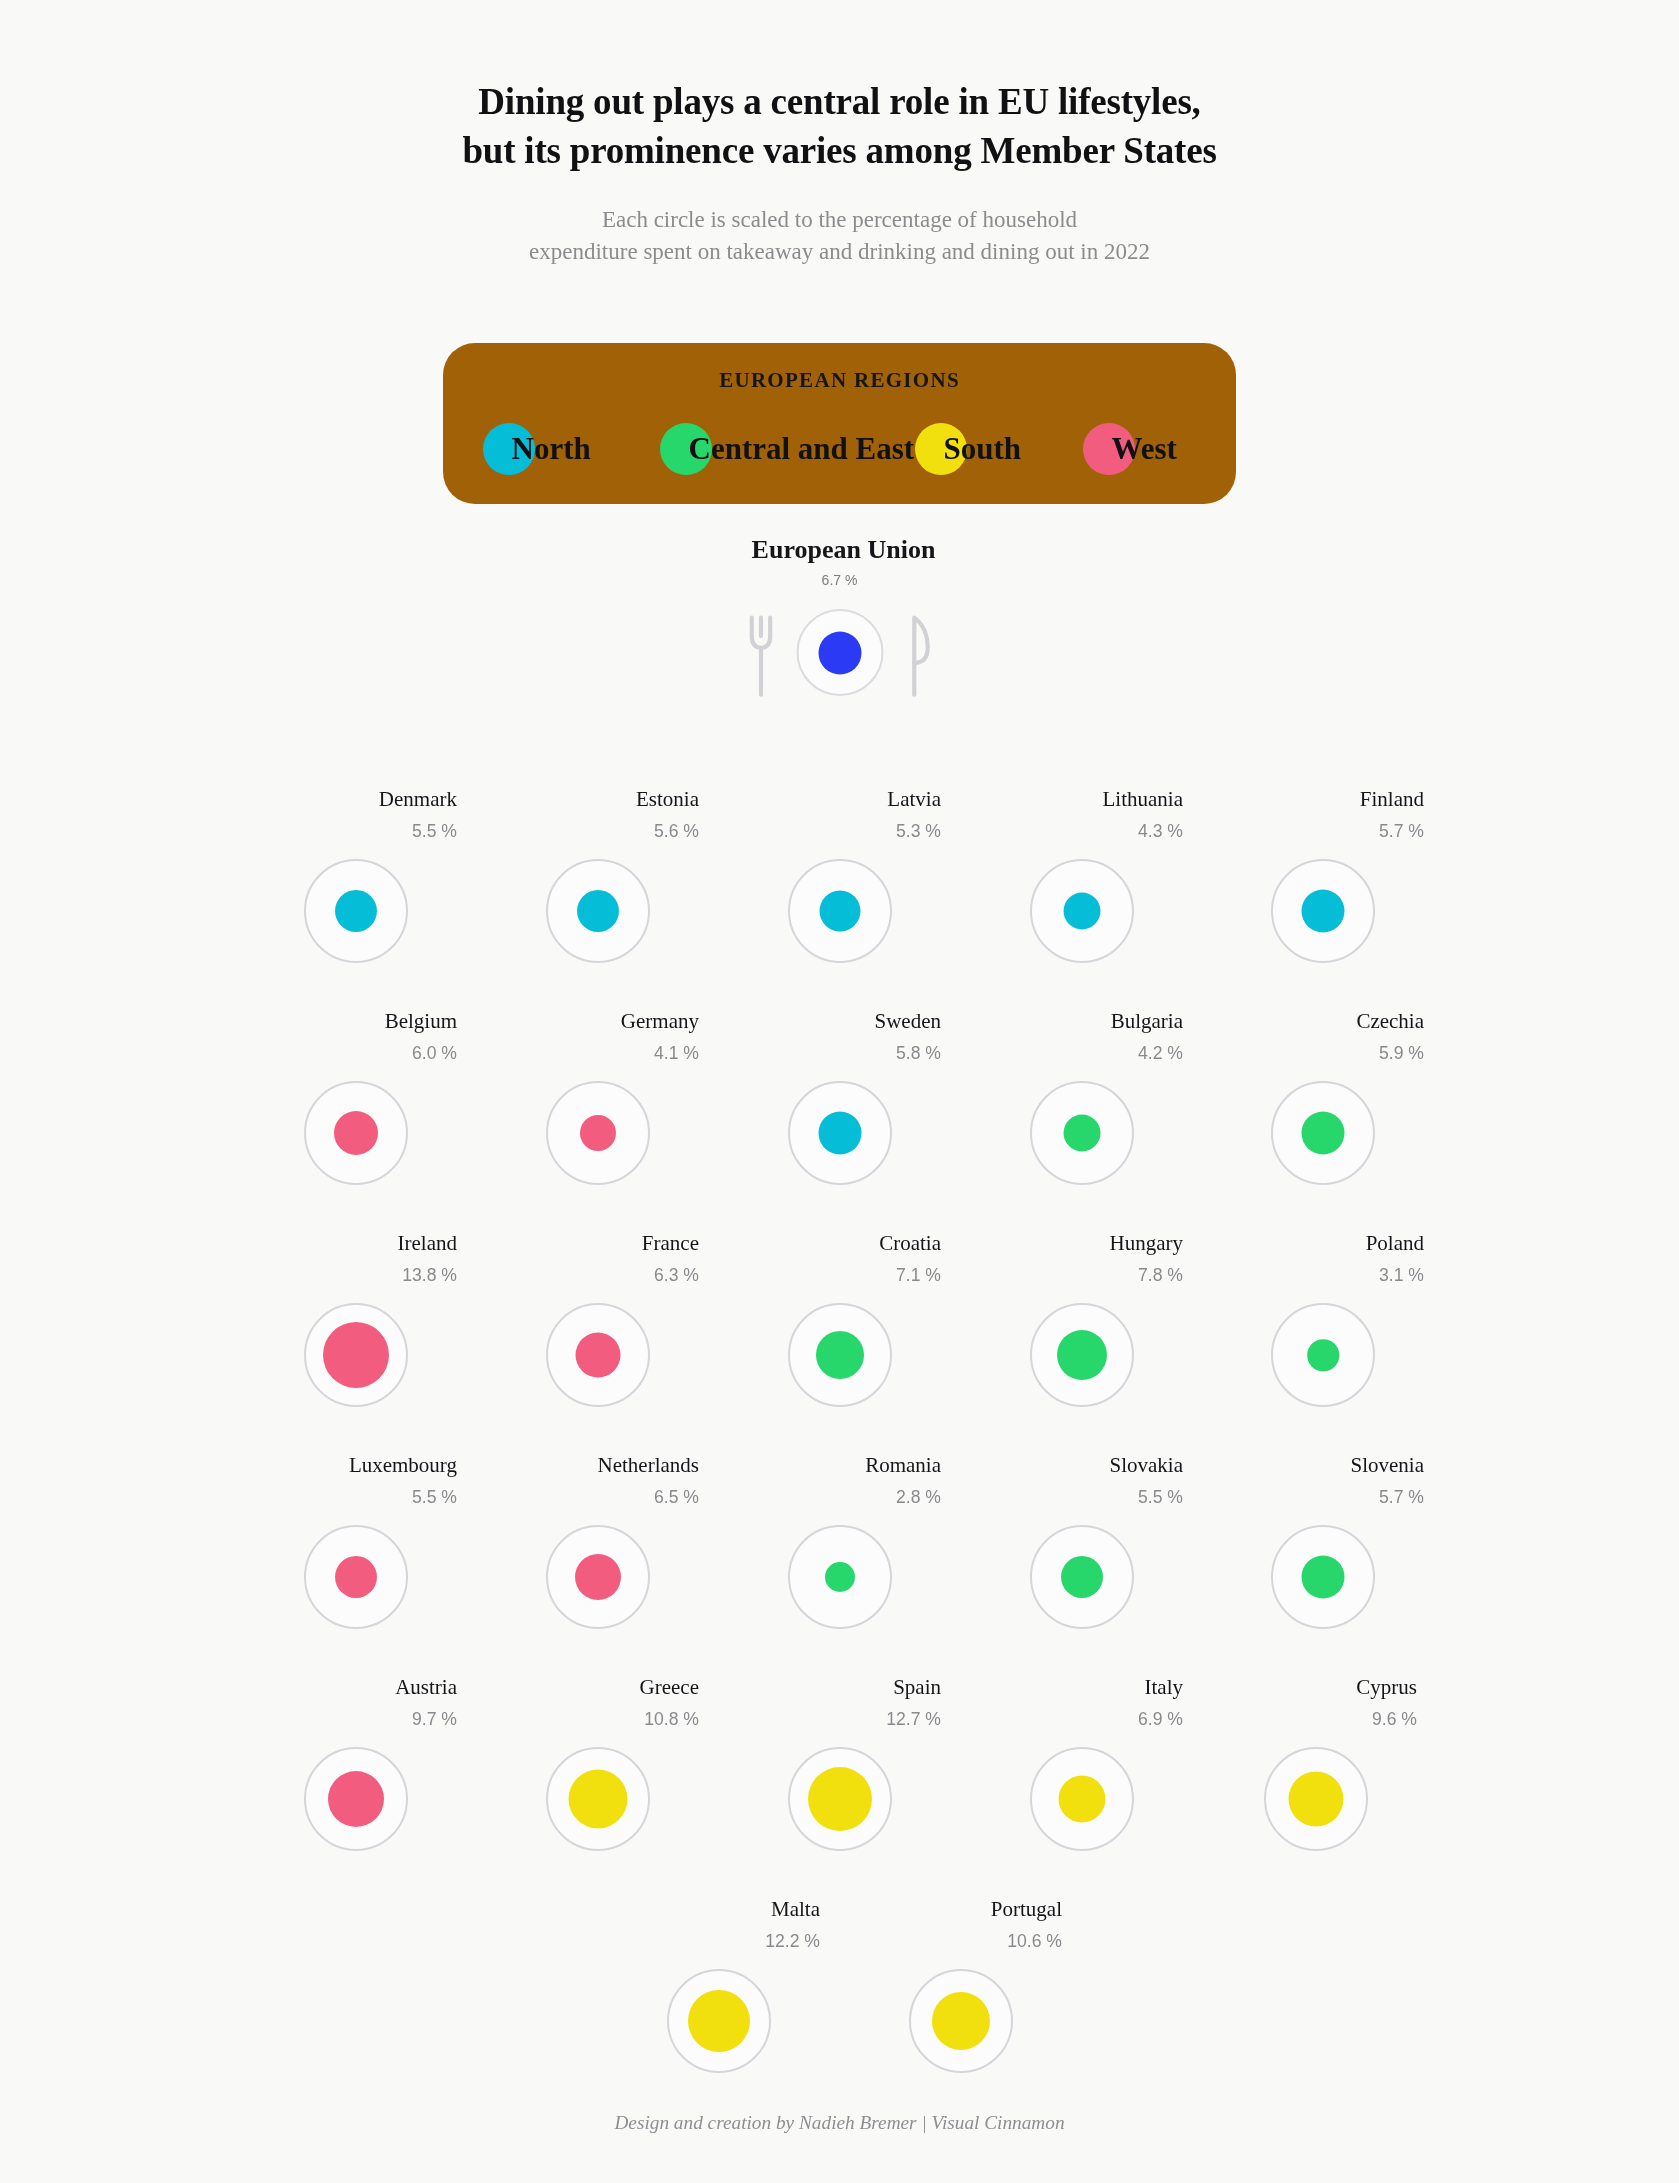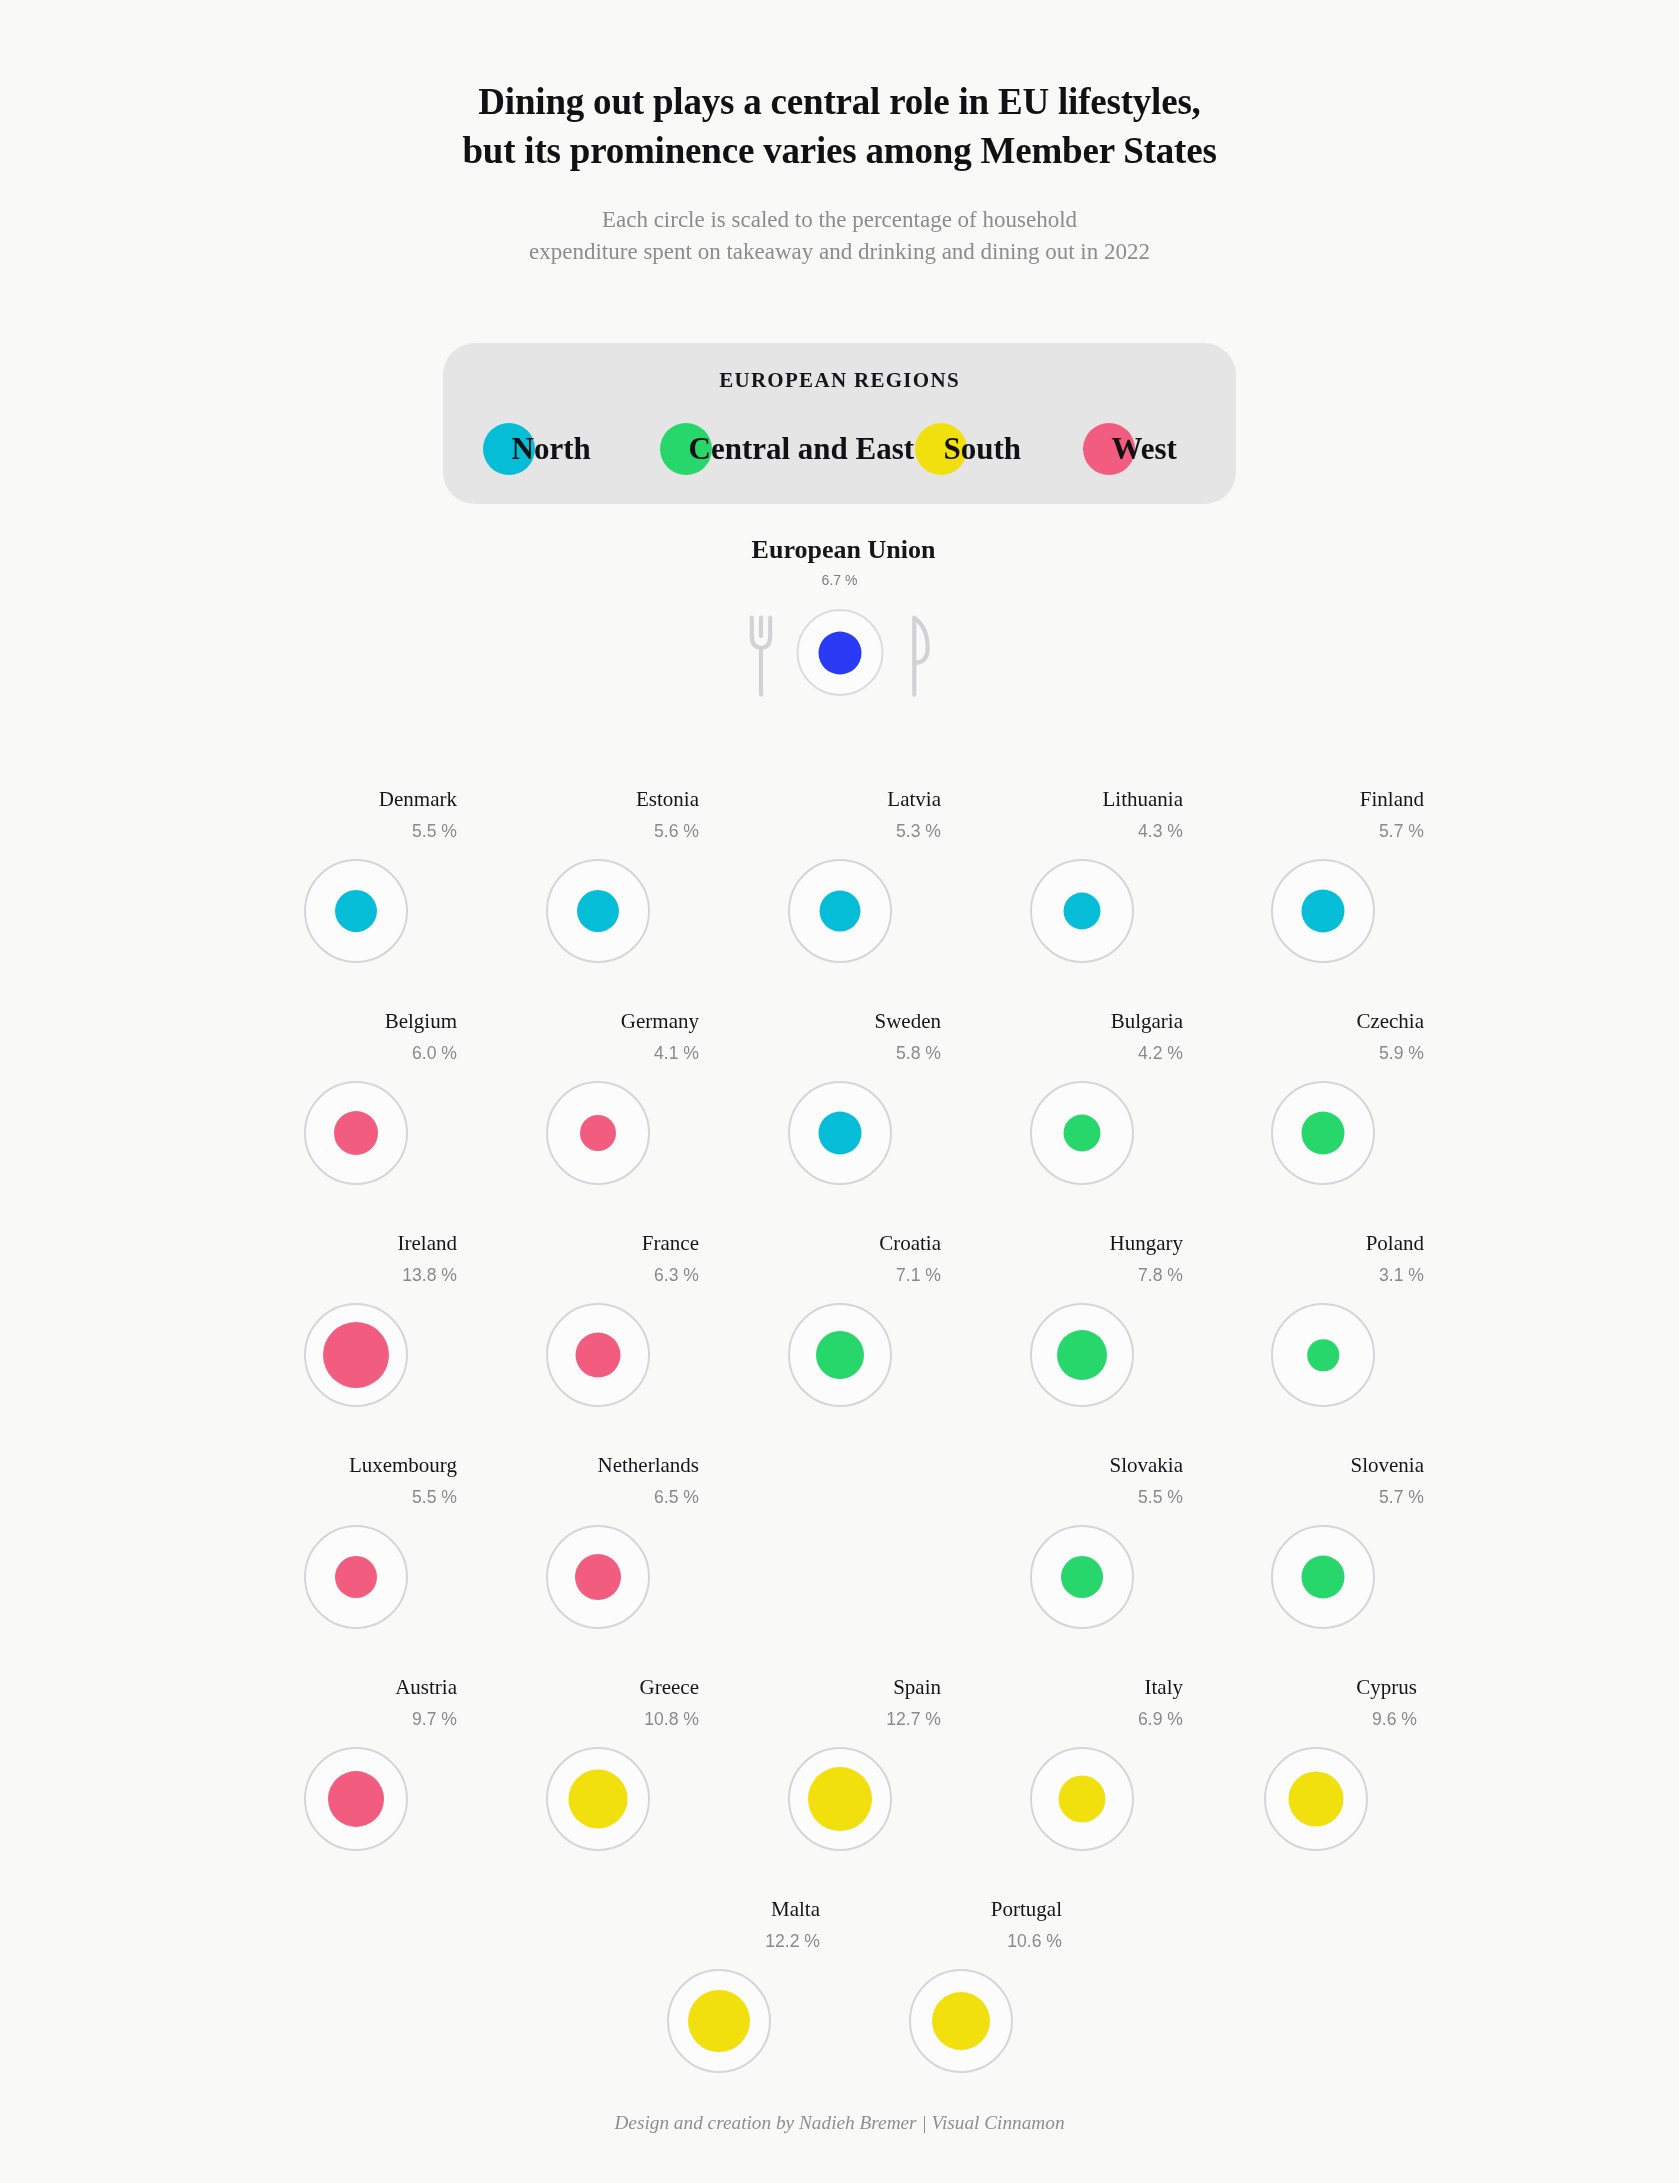--- a/index.html
+++ b/index.html
@@ -40,21 +40,21 @@
   }
   .subtitle-line { display: block; }
 
   
   .legend {
     position: absolute;
     left: 443px;
     top: 343px;
     width: 793px;
     height: 161px;
-    background: #e5e5e5;
+    background: #a16207;
     border-radius: 32px;
   }
   .legend-title {
     position: absolute;
     top: 25px;
     left: 0;
     width: 100%;
     text-align: center;
     font-family: "Liberation Serif", serif;
     font-weight: bold;
@@ -398,20 +398,27 @@
           <div class="c-dot" style="width: 42px; height: 42px; background: rgb(242, 92, 127);"></div>
         </div>
       </div>
       <div class="cell" style="left: 598px;">
         <div class="c-name">Netherlands</div>
         <div class="c-value">6.5 %</div>
         <div class="c-plate">
           <div class="c-dot" style="width: 46px; height: 46px; background: rgb(242, 92, 127);"></div>
         </div>
       </div>
+      <div class="cell" style="left: 840px;">
+        <div class="c-name">Romania</div>
+        <div class="c-value">2.8 %</div>
+        <div class="c-plate">
+          <div class="c-dot" style="width: 30px; height: 30px; background: rgb(39, 215, 107);"></div>
+        </div>
+      </div>
       <div class="cell" style="left: 1082px;">
         <div class="c-name">Slovakia</div>
         <div class="c-value">5.5 %</div>
         <div class="c-plate">
           <div class="c-dot" style="width: 42px; height: 42px; background: rgb(39, 215, 107);"></div>
         </div>
       </div>
       <div class="cell" style="left: 1323px;">
         <div class="c-name">Slovenia</div>
         <div class="c-value">5.7 %</div>

